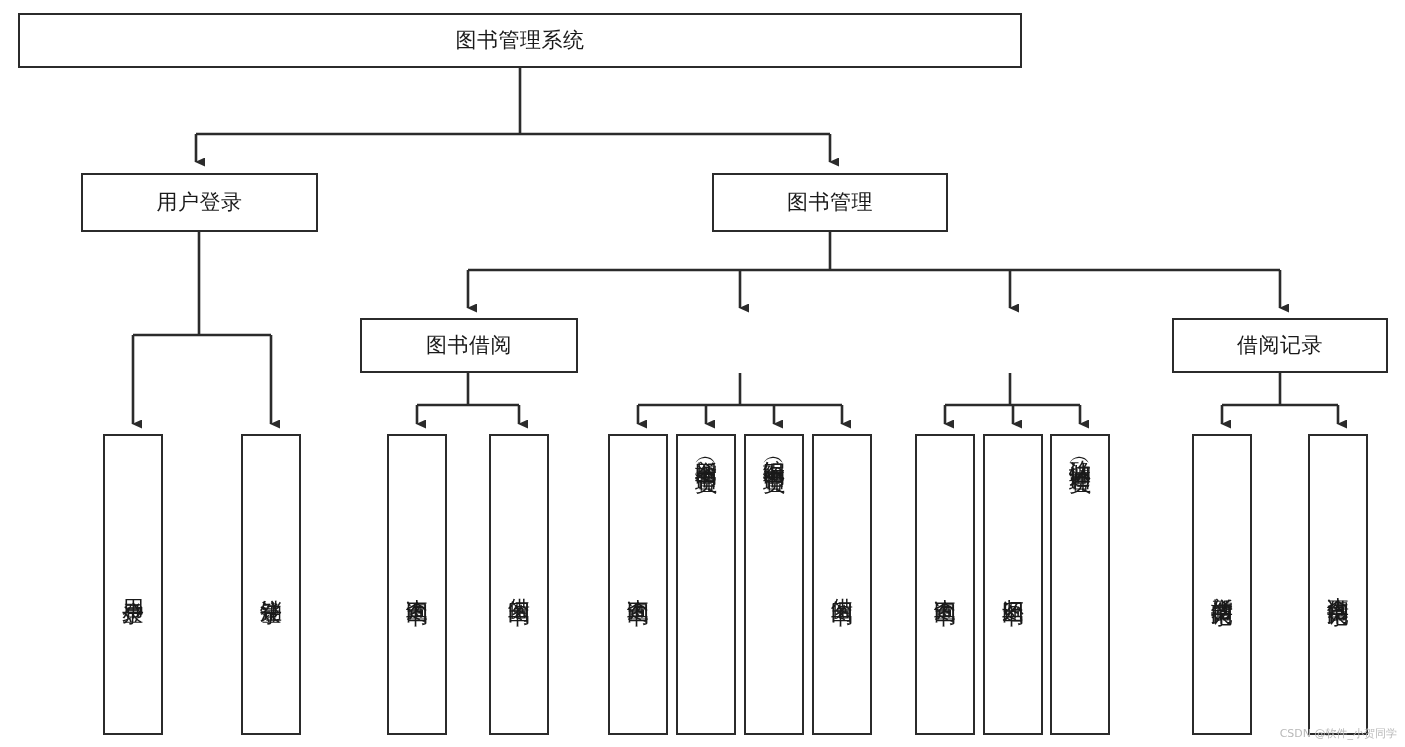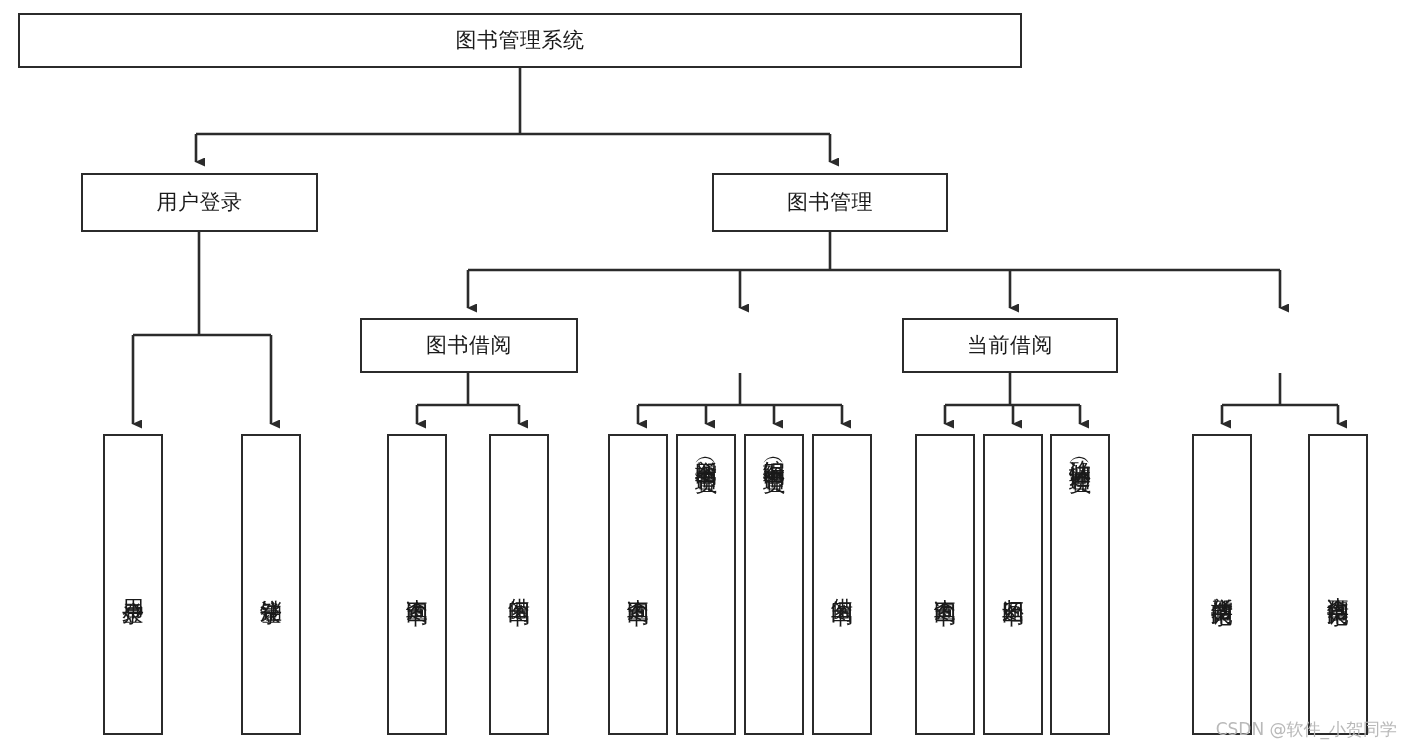--- a/index.html
+++ b/index.html
@@ -63,21 +63,21 @@
     letter-spacing: 2px;
   }
   .node.vert.centered {
     align-items: center;
     padding-top: 0;
   }
   .watermark {
     position: absolute;
     right: 8px;
     bottom: 6px;
-    font-size: 17px;
+    font-size: 11px;
     color: #b9b9b9;
     z-index: 5;
     white-space: nowrap;
     font-family: "DejaVu Sans", "Liberation Sans", sans-serif;
   }
 </style>
 </head>
 <body>
 
 <div id="canvas">
@@ -139,22 +139,22 @@
   <div class="node horiz" style="left:81px; top:173px; width:237px; height:59px;">
     <span class="node-label">用户登录</span>
   </div>
   <div class="node horiz" style="left:712px; top:173px; width:236px; height:59px;">
     <span class="node-label">图书管理</span>
   </div>
 
   <div class="node horiz" style="left:360px; top:318px; width:218px; height:55px;">
     <span class="node-label">图书借阅</span>
   </div>
-  <div class="node horiz" style="left:902px; top:318px; width:216px; height:55px;">
-    <span class="node-label">当前借阅</span>
+  <div class="node horiz" style="left:1172px; top:318px; width:216px; height:55px;">
+    <span class="node-label">借阅记录</span>
   </div>
 
   <div class="node vert centered" style="left:103px; top:434px; width:60px; height:301px;">
     <span class="node-label">用户登录</span>
   </div>
   <div class="node vert centered" style="left:241px; top:434px; width:60px; height:301px;">
     <span class="node-label">注销登录</span>
   </div>
 
   <div class="node vert centered" style="left:387px; top:434px; width:60px; height:301px;">

